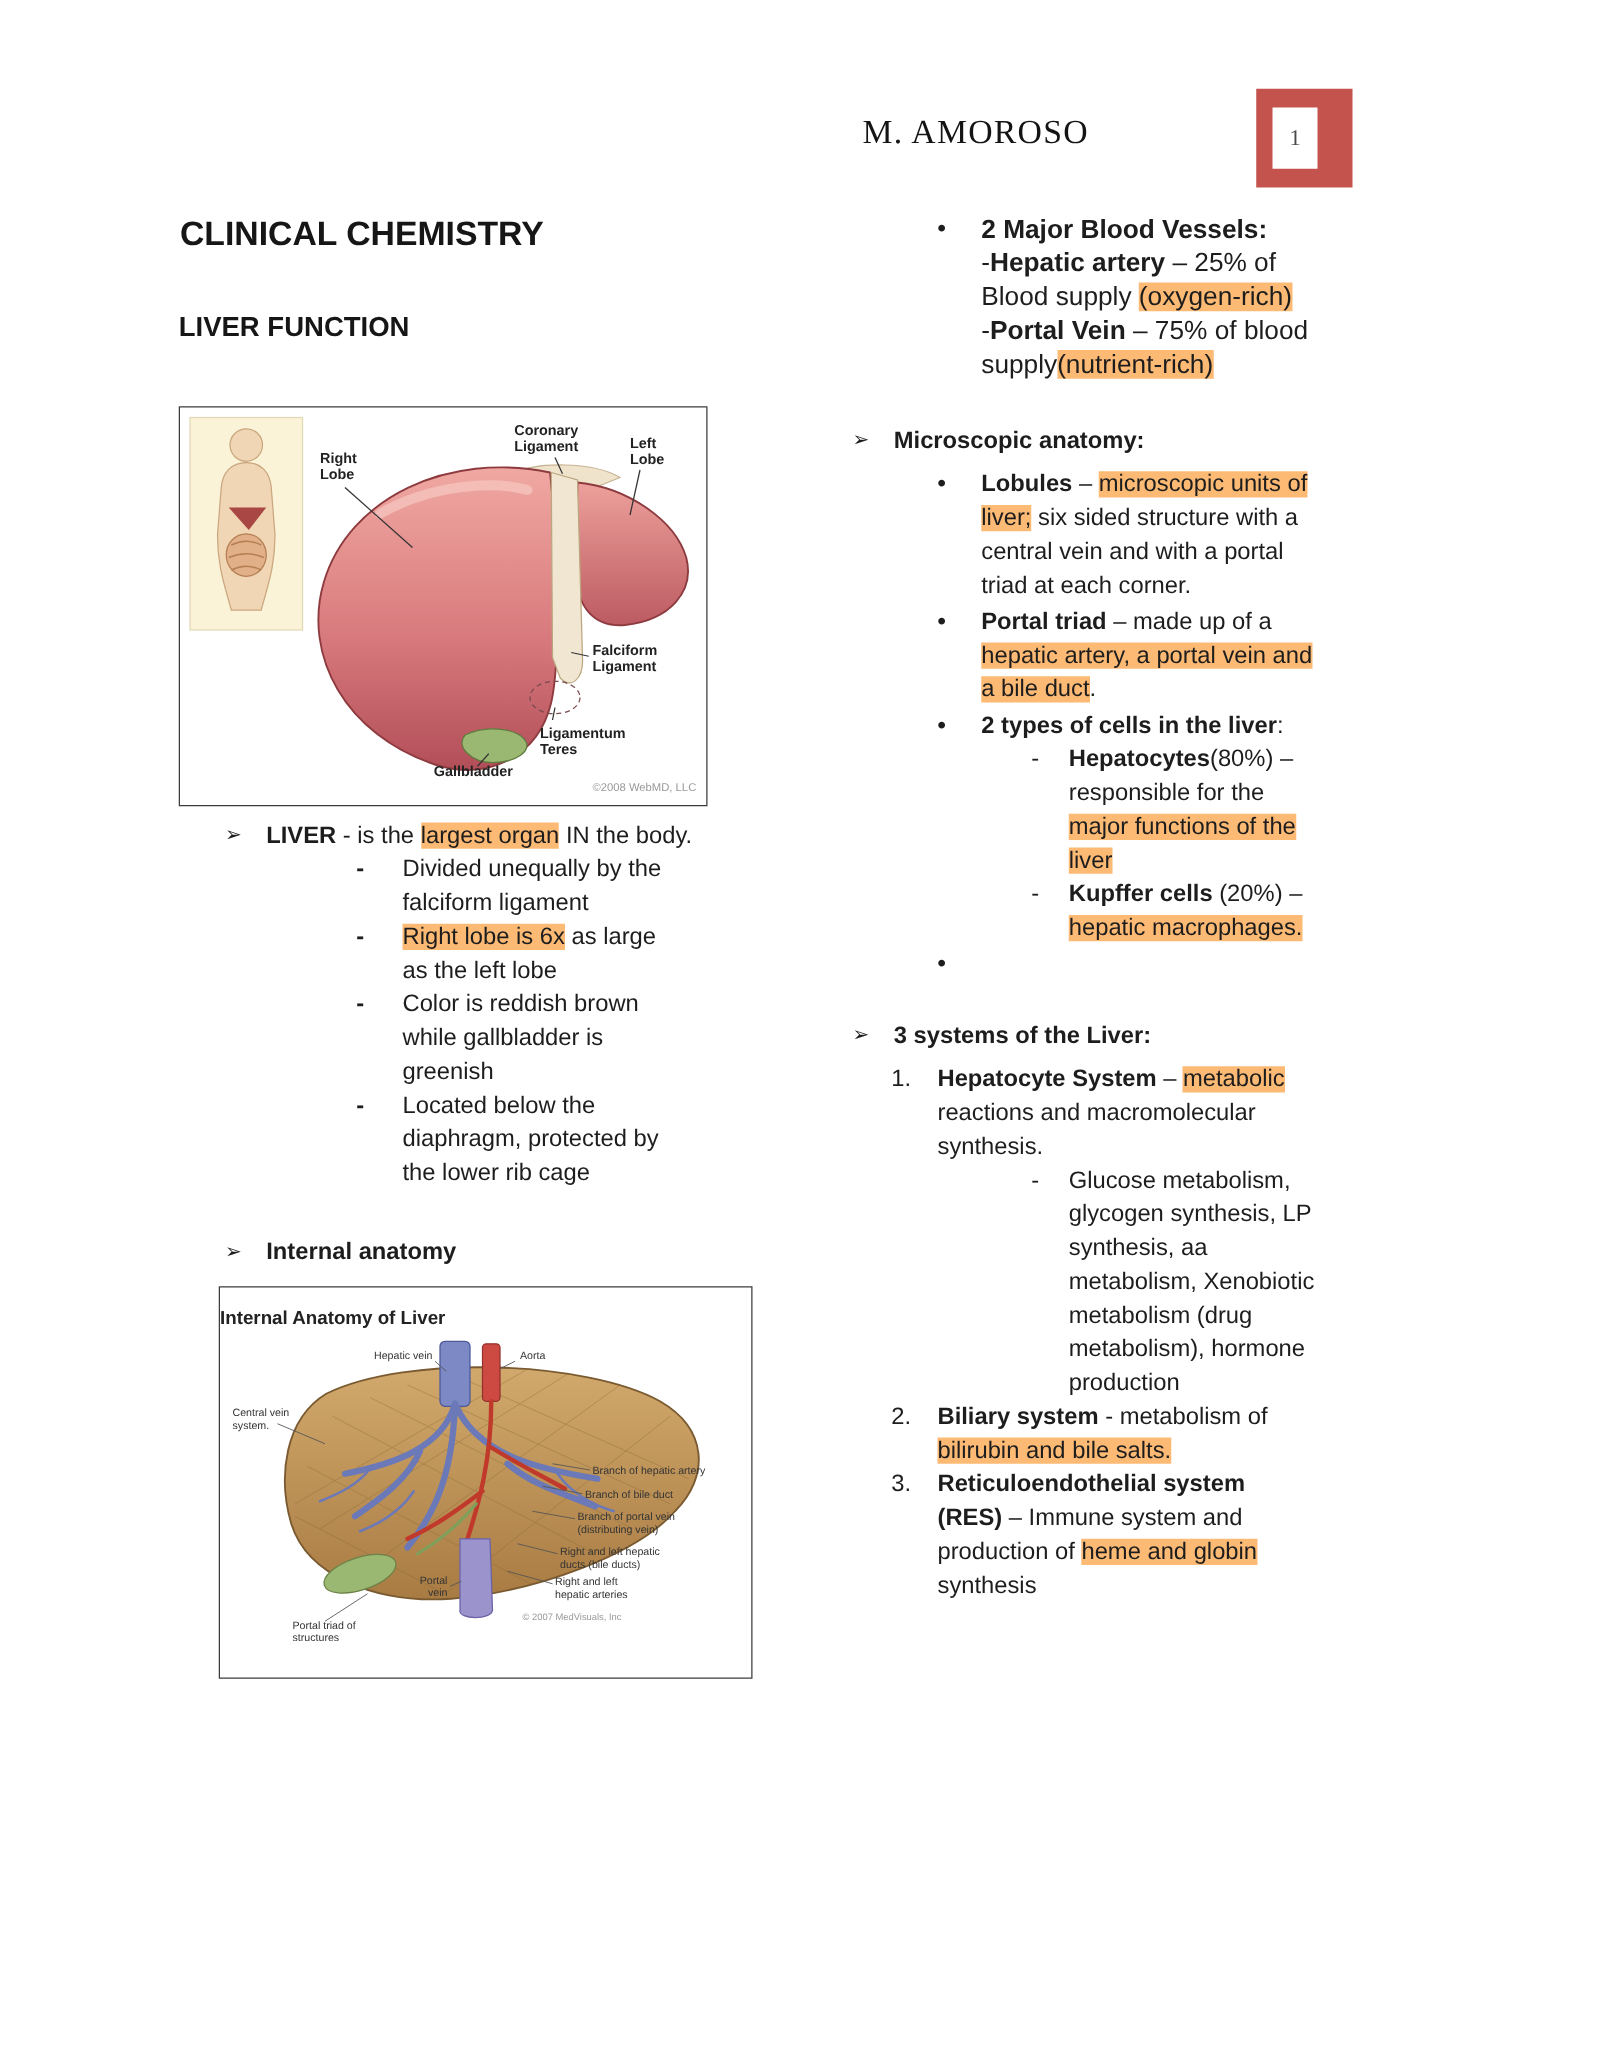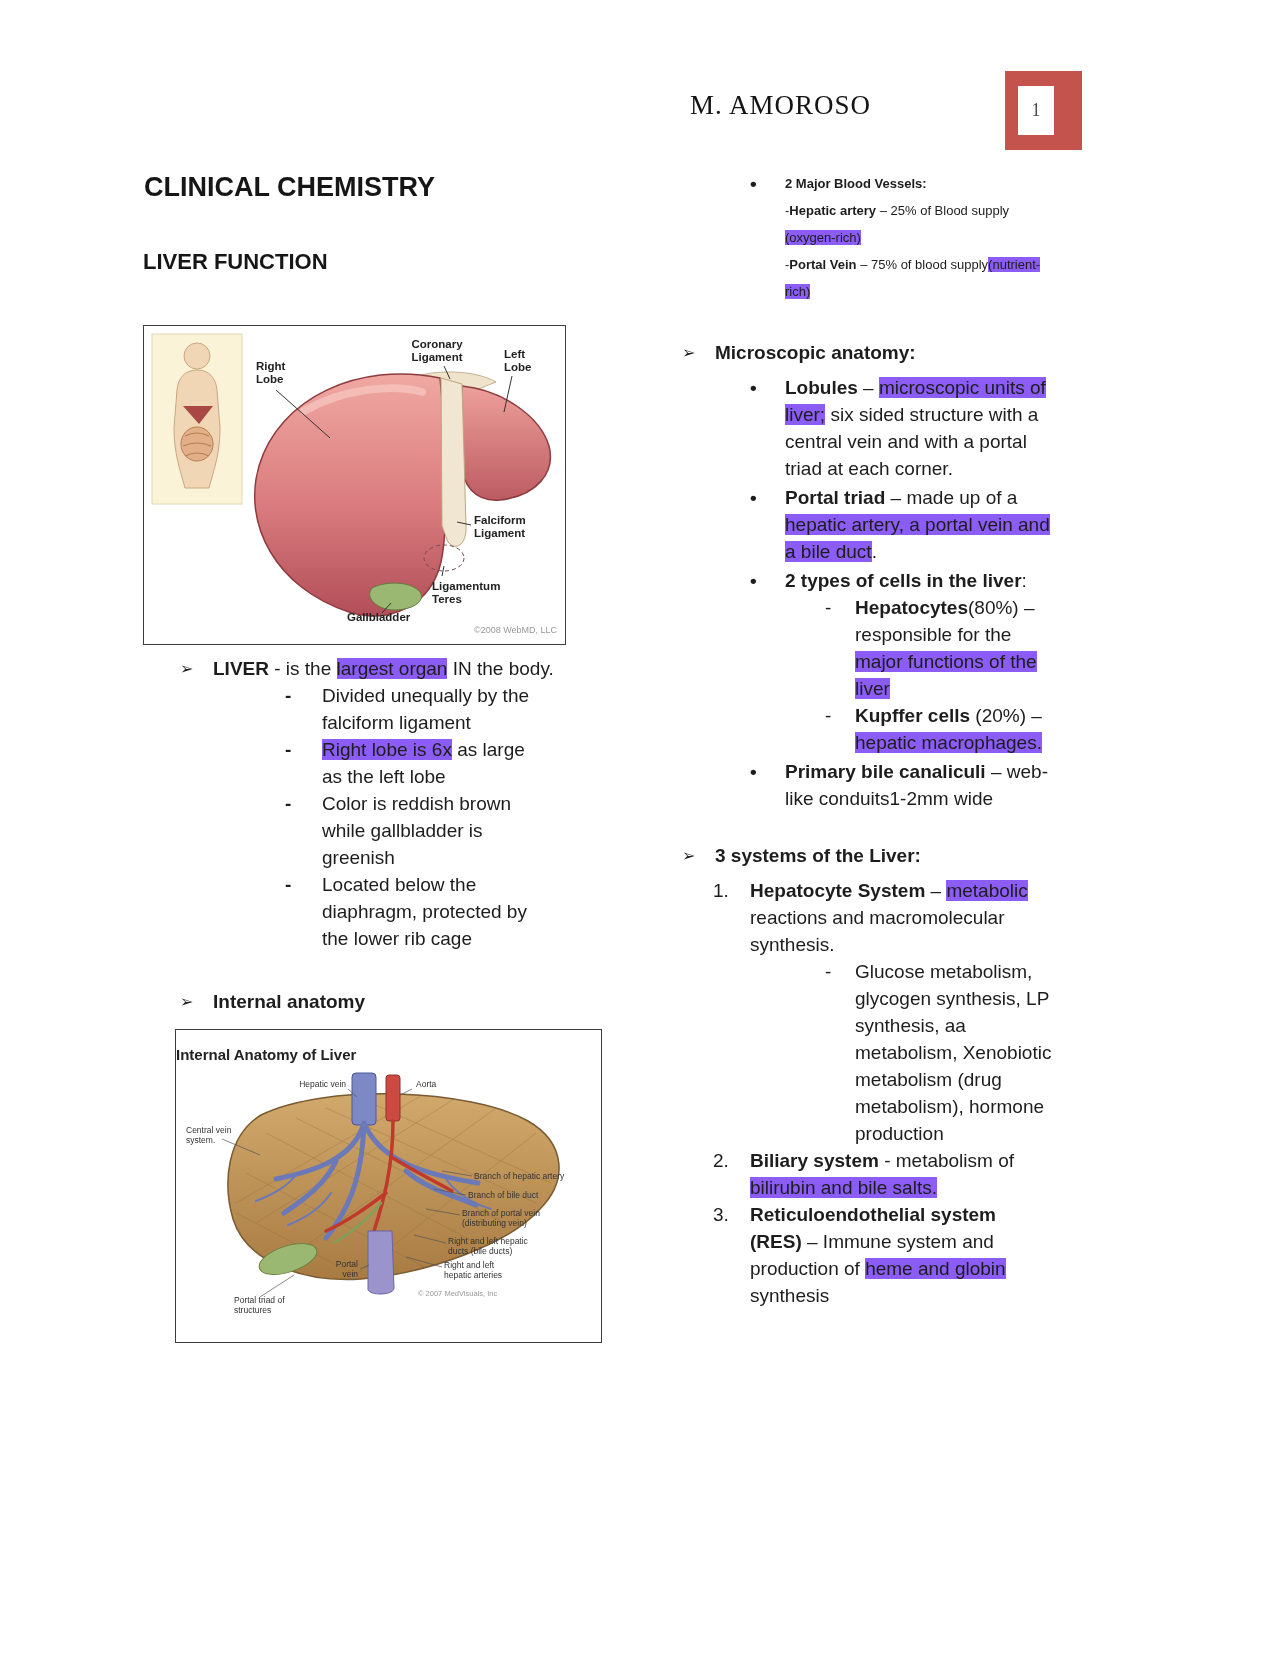--- a/index.html
+++ b/index.html
@@ -28,25 +28,25 @@
   .doc-title{font-size:27px;font-weight:700;line-height:32px;margin:1px;color:#161616}
   .doc-subtitle{font-size:22px;font-weight:700;line-height:26px;margin:46px 0 0 0;color:#161616}
 
   .figure{border:1px solid #3c3c3c;background:#ffffff}
   .fig1{width:421px;height:318px;margin-top:50px}
   .fig2{width:425px;height:312px;margin-top:14px;margin-left:32px}
   .fig2-title{font-size:15px;font-weight:700;text-align:left;padding-top:16px;color:#222}
 
   .row{display:flex;align-items:flex-start}
   .txt{font-size:19px;line-height:27px}
-  .para{font-size:13px;line-height:27px}
+  .para{font-size:21px;line-height:27px}
   .marker{font-size:19px;line-height:27px;flex:none}
   .b{font-weight:700}
   .seg-b{font-weight:700}
-  .seg-h{background:#8b5cf6}
+  .seg-h{background:#fdba74}
 
   
   .liver-row{margin-top:10px}
   .arrow-m{margin-left:37px;width:33px;font-size:16px}
   .w370{width:370px}
   .dash-m{margin-left:142px;width:37px;font-weight:700}
   .w215{width:215px}
   .heading-left{margin-top:36px}
 
   
@@ -272,21 +272,20 @@
       <div class="txt w205"><span class="seg-b">Hepatocytes</span><span>(80%) – responsible for the </span><span class="seg-h">major functions of the liver</span></div>
     </div>
 
     <div class="row">
       <span class="marker dash-m2">-</span>
       <div class="txt w205"><span class="seg-b">Kupffer cells</span><span> (20%) – </span><span class="seg-h">hepatic macrophages.</span></div>
     </div>
 
     <div class="row mt2">
       <span class="marker bullet-m">•</span>
-      <div class="txt w272"><span class="seg-b">Primary bile canaliculi</span><span> – web-like conduits1-2mm wide</span></div>
     </div>
 
     <div class="row mt30">
       <span class="marker arrow-m0">➢</span>
       <div class="txt b">3 systems of the Liver:</div>
     </div>
 
     <div class="row mt8">
       <span class="marker num-m">1.</span>
       <div class="txt w300"><span class="seg-b">Hepatocyte System</span><span> – </span><span class="seg-h">metabolic</span><span> reactions and macromolecular synthesis.</span></div>

